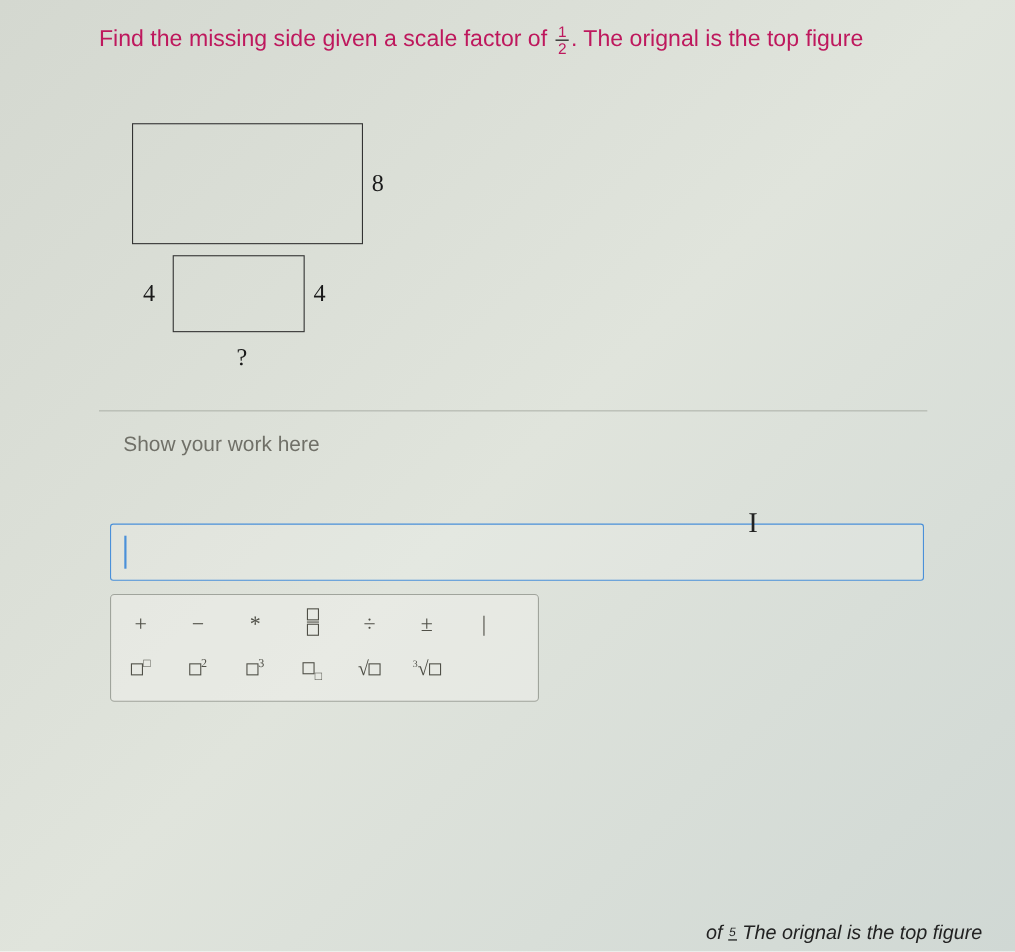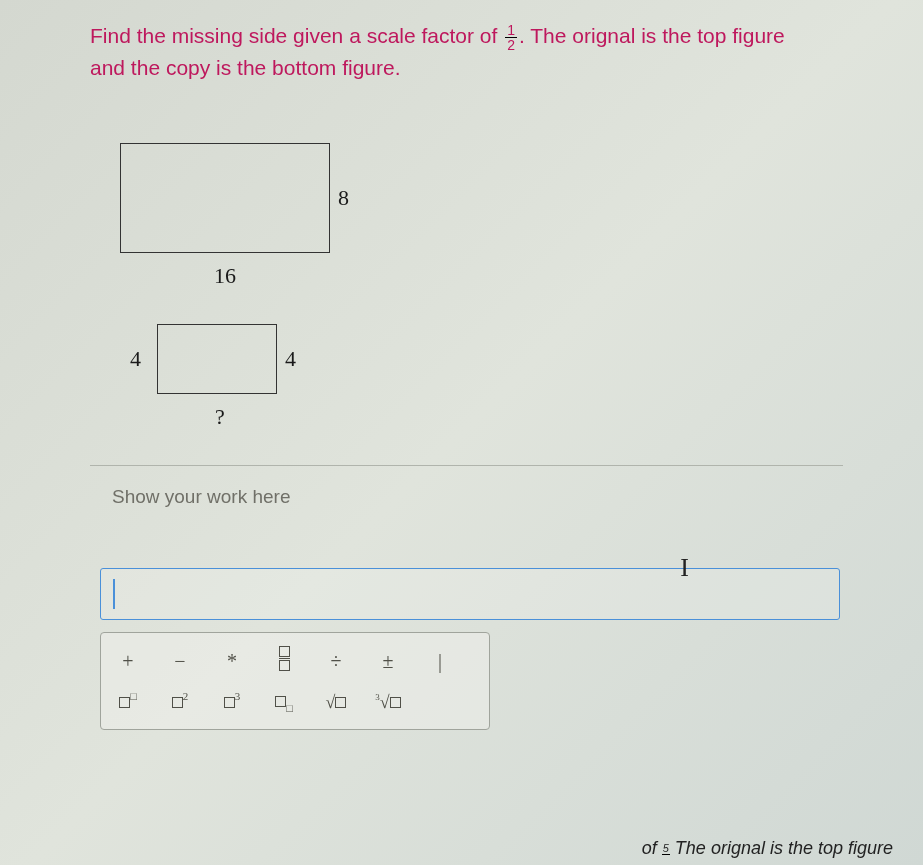--- a/index.html
+++ b/index.html
@@ -166,30 +166,28 @@
     }
     .footer-fraction .num { display:block; border-bottom: 1px solid #000; padding: 0 1px; }
     .footer-fraction .den { display:block; padding: 0 1px; }
   </style>
 </head>
 <body>
 
 <div class="question-text">
   <span>Find the missing side given a scale factor of </span><span class="fraction"><span class="num">1</span><span class="den">2</span></span><span>. The orignal is the top figure</span>
   <br>
-  <span>and the copy is the bottom figure.</span>
 </div>
 
 <div class="figures-area">
   <div class="fig-top">
     <div class="figure-row">
       <div class="rect rect-large"></div>
       <div class="side-label label-right">8</div>
     </div>
-    <div class="side-label label-bottom">16</div>
   </div>
 
   <div class="fig-bottom">
     <div class="figure-row left-label-wrap">
       <div class="side-label label-left" style="margin-left:10px;">4</div>
       <div class="rect rect-small" style="margin-left:8px;"></div>
       <div class="side-label label-right">4</div>
     </div>
     <div class="side-label label-bottom">?</div>
   </div>

